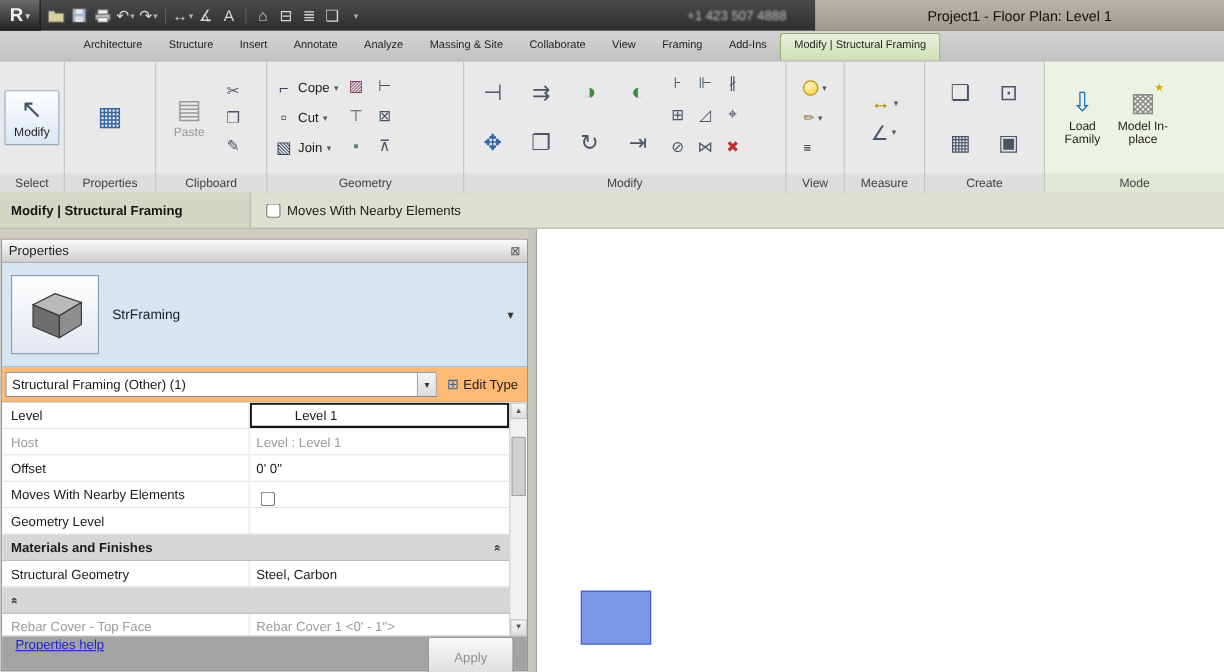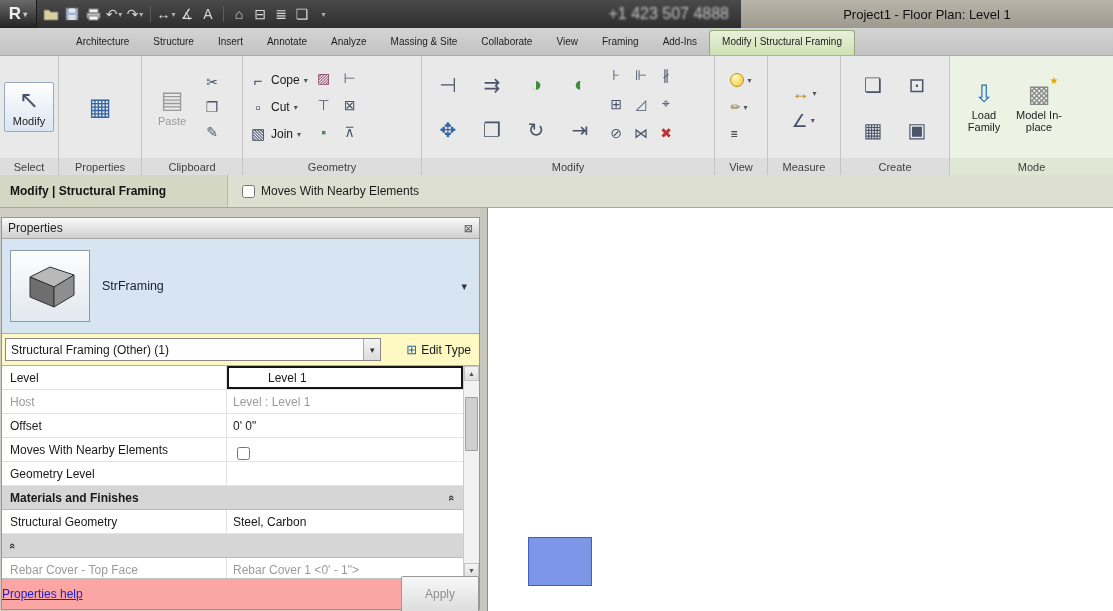--- a/index.html
+++ b/index.html
@@ -9,21 +9,21 @@
   
   .titlebar { height:28px; background:linear-gradient(#4a4a4a,#2e2e2e); display:flex; align-items:center; color:#d8d8d8; }
   .app-button { width:36px; height:28px; background:linear-gradient(#6a6a6a,#222); display:flex; align-items:center; justify-content:center; font-weight:bold; font-size:17px; color:#f0f0f0; border-right:1px solid #1a1a1a; }
   .app-button .mini-caret { font-size:8px; margin-left:2px; color:#ccc; }
   .qat { display:flex; align-items:center; gap:1px; padding:0 4px; }
   .qat .btn { min-width:20px; height:22px; display:flex; align-items:center; justify-content:center; color:#d8d8d8; font-size:14px; border-radius:2px; }
   .qat .glyph { color:#d8d8d8; }
   .qat .caret { font-size:8px; color:#b0b0b0; margin-left:1px; }
   .tb-sep { width:1px; height:16px; background:#5c5c5c; margin:0 4px; }
   .tb-spacer { flex:1; }
-  .overlay-text { color:#cfcfcf; font-size:16px; margin-right:12px; filter:blur(0.8px); opacity:0.9; }
+  .overlay-text { color:#cfcfcf; font-size:12px; margin-right:26px; filter:blur(0.8px); opacity:0.9; }
   .title-zone { width:372px; height:28px; background:linear-gradient(#b9b5ab,#9d998f); display:flex; align-items:center; justify-content:center; color:#101010; font-size:13px; }
 
   
   .tabbar { height:27px; background:linear-gradient(#d4d4d4,#c2c2c2); display:flex; align-items:flex-end; padding-left:64px; border-bottom:1px solid #adadad; }
   .tab { padding:5px 12px 8px 12px; font-size:10px; color:#1d1d1d; white-space:nowrap; }
   .tab.active { background:linear-gradient(#e9f1da,#cfe0b4); border:1px solid #94a878; border-bottom:none; border-radius:3px 3px 0 0; }
 
   
   .ribbon { height:119px; background:#e9e9e9; display:flex; }
   .panel { display:flex; flex-direction:column; border-right:1px solid #c4c4c4; }
@@ -64,41 +64,41 @@
 
   
   .main { display:flex; height:405px; background:#cfccc4; }
   .palette { width:479px; margin:9px 0 3px 1px; background:#ebebeb; border:1px solid #969696; display:flex; flex-direction:column; box-sizing:border-box; }
   .p-header { height:20px; background:linear-gradient(#fafafa,#cfcfcf); border-bottom:1px solid #a8a8a8; display:flex; align-items:center; padding:0 6px; font-size:12px; color:#222; }
   .p-header .hicon { margin-left:auto; font-size:11px; color:#555; }
   .type-sel { height:84px; background:#d7e4f2; border-bottom:1px solid #9ab0c4; display:flex; align-items:center; padding:5px 8px; gap:12px; }
   .preview { width:78px; height:70px; background:linear-gradient(#fdfdfd,#e2e8ef); border:1px solid #8899aa; display:flex; align-items:center; justify-content:center; }
   .type-name { flex:1; font-size:12.5px; color:#15202b; }
   .type-caret { color:#333; font-size:11px; padding-right:4px; }
-  .type-row { height:27px; display:flex; align-items:center; background:#fef9c3; border-bottom:1px solid #b0b0b0; padding:2px 3px; gap:20px;justify-content:space-between; }
+  .type-row { height:27px; display:flex; align-items:center; background:#fdba74; border-bottom:1px solid #b0b0b0; padding:2px 3px; gap:4px;justify-content:space-between; }
   .combo { flex:1; height:21px; background:#fff; border:1px solid #8a8a8a; display:flex; align-items:center; padding-left:5px; font-size:12px; }
   .combo .c-caret { margin-left:auto; width:16px; height:100%; background:linear-gradient(#f4f4f4,#dcdcdc); border-left:1px solid #aaa; display:flex; align-items:center; justify-content:center; font-size:9px; color:#333; }
   .edit-type { display:flex; align-items:center; gap:4px; padding:0 5px; font-size:12px; color:#1a1a1a; }
   .edit-type .eicon { color:#3465a4; font-size:13px; }
   .grid { flex:1; display:flex; background:#fff; overflow:hidden; }
   .rows-col { flex:1; }
   .prow { height:24px; display:flex; border-bottom:1px solid #e3e3e3; font-size:12px; box-sizing:border-box; }
   .plabel { width:225px; padding:5px 0 0 8px; border-right:1px solid #e3e3e3; box-sizing:border-box; white-space:nowrap; overflow:hidden; }
   .pvalue { flex:1; padding:5px 0 0 6px; box-sizing:border-box; white-space:nowrap; overflow:hidden; }
   .pvalue.editing { box-shadow:inset 0 0 0 2px #151515;padding-left:41px; }
   .prow.group { background:#d6d6d6; border-bottom:1px solid #bcbcbc; font-weight:bold; align-items:center; padding:0 8px; }
   .prow.group .gtext { flex:1; }
   .chev { display:inline-block; transform:rotate(90deg); font-size:11px; color:#333; font-weight:bold; }
   .dim { color:#9b9b9b; }
   .cellcheck { margin-top:4px !important; margin-left:4px !important; }
   .vscroll { width:15px; background:#f2f2f2; border-left:1px solid #ccc; display:flex; flex-direction:column; align-items:center; }
   .sbtn { height:15px; width:15px; background:linear-gradient(#f6f6f6,#dedede); border:1px solid #c4c4c4; box-sizing:border-box; font-size:7px; color:#555; display:flex; align-items:center; justify-content:center; }
   .sbtn.down { margin-top:auto; }
   .sthumb { width:11px; height:52px; background:#cfcfcf; border:1px solid #9f9f9f; border-radius:1px; margin-top:16px; }
-  .p-footer { height:30px; display:flex; align-items:center; padding:0 0; background:#fca5a5; border-top:1px solid #c0c0c0; }
+  .p-footer { height:30px; display:flex; align-items:flex-start; padding:0 12px; background:#a3a3a3; border-top:1px solid #c0c0c0; }
   .help-link { color:#2222cc; text-decoration:underline; font-size:12px; }
   .apply-btn { margin-left:auto; width:78px; height:37px; background:linear-gradient(#f8f8f8,#dcdcdc); border:1px solid #999; border-radius:2px; color:#8f8f8f; font-size:12px; font-family:"Liberation Sans", sans-serif; }
   .splitter { width:7px; background:#c9c6be; }
   .canvas { flex:1; background:#ffffff; position:relative; border-left:1px solid #8c8c8c; }
   .selected-rect { position:absolute; left:40px; top:329px; width:62px; height:47px; border:1px solid #3F5FC0; background:#7C96E8; }
 </style>
 </head>
 <body>
 
 <div class="app">

